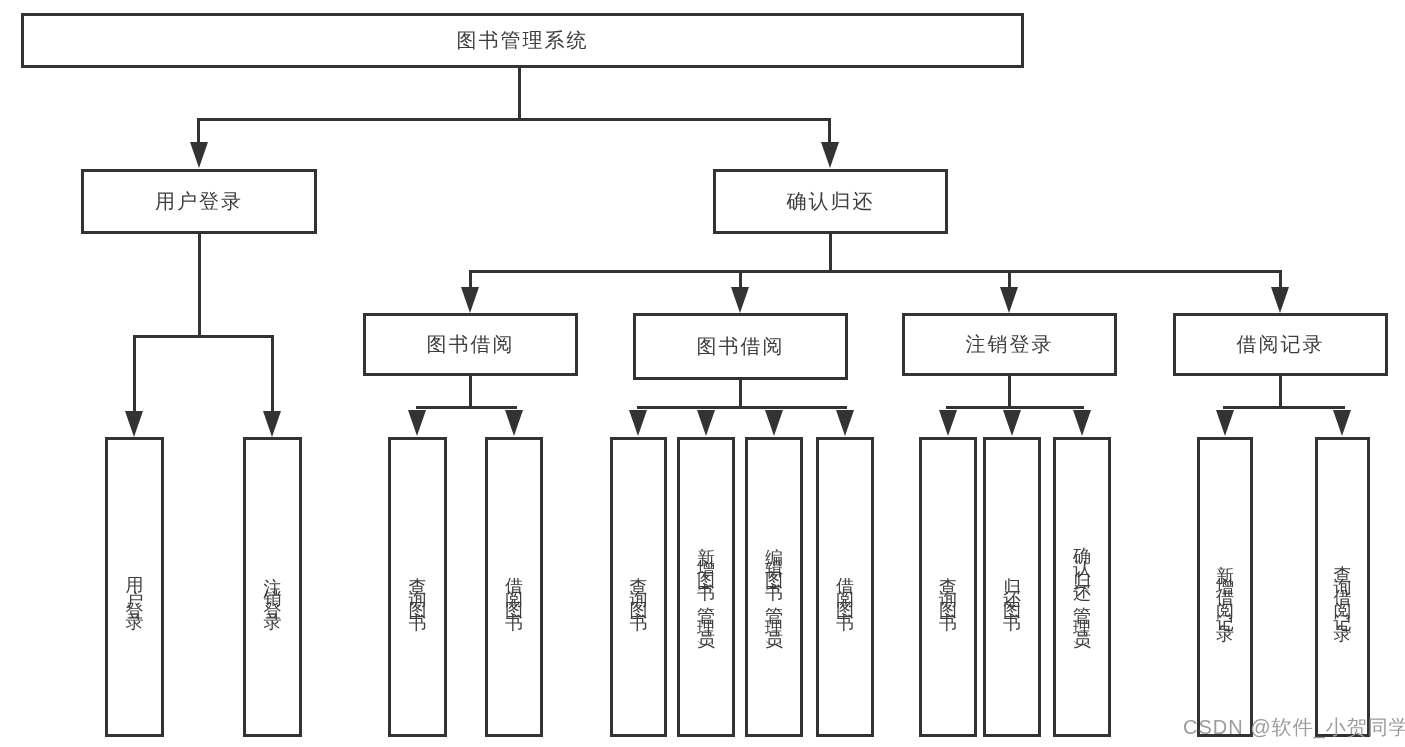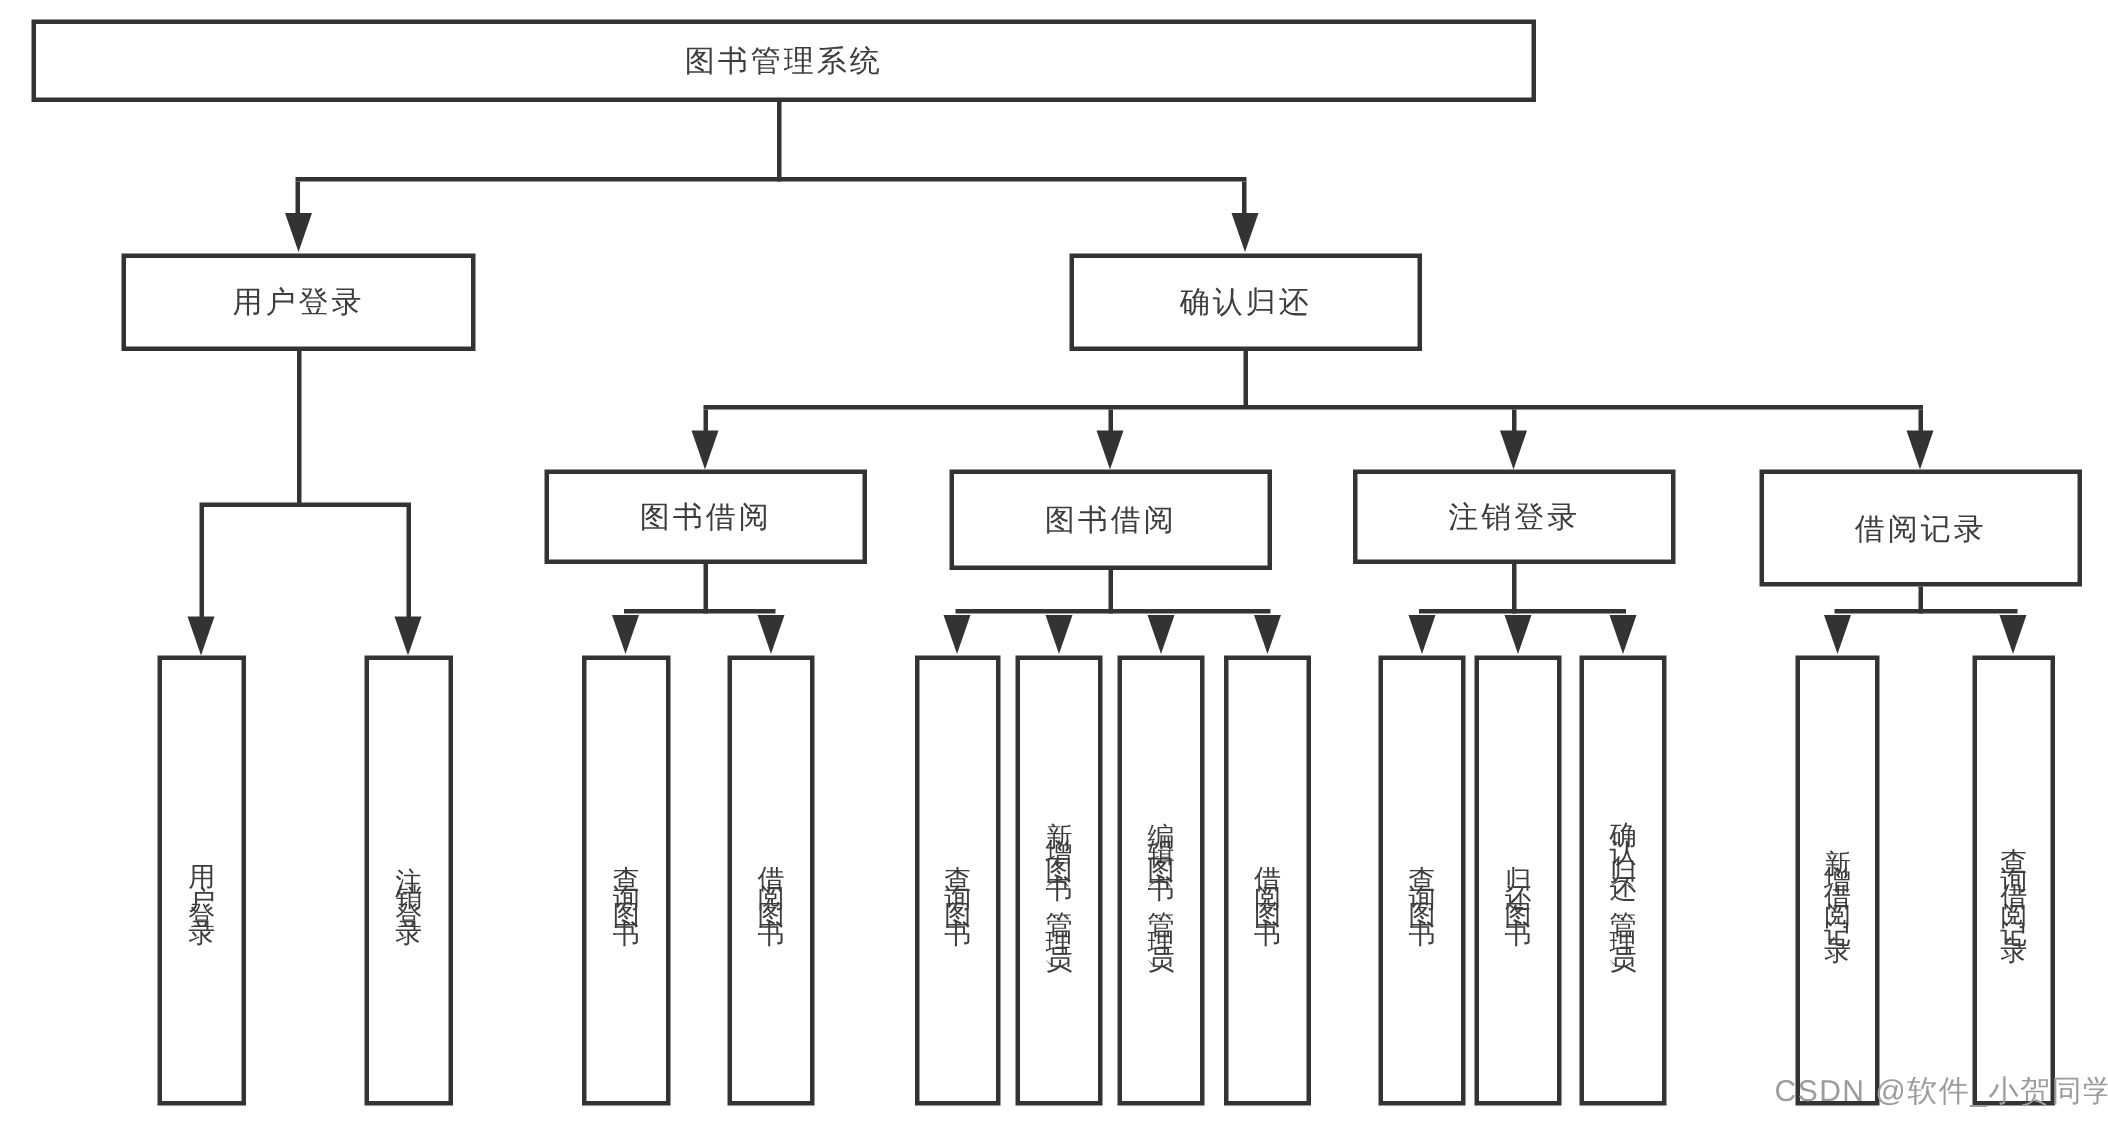--- a/index.html
+++ b/index.html
@@ -124,21 +124,21 @@
 
   <div class="box" style="left:363px;top:313px;width:215px;height:63px">
     <span class="hlabel">图书借阅</span>
   </div>
   <div class="box" style="left:633px;top:313px;width:215px;height:67px">
     <span class="hlabel">图书借阅</span>
   </div>
   <div class="box" style="left:902px;top:313px;width:215px;height:63px">
     <span class="hlabel">注销登录</span>
   </div>
-  <div class="box" style="left:1173px;top:313px;width:215px;height:78px">
+  <div class="box" style="left:1173px;top:313px;width:215px;height:63px">
     <span class="hlabel">借阅记录</span>
   </div>
 
   <div class="box leaf" style="left:105px;width:59px">
     <span class="vtext">用户登录</span>
   </div>
   <div class="box leaf" style="left:243px;width:59px">
     <span class="vtext">注销登录</span>
   </div>
   <div class="box leaf" style="left:388px;width:59px">

